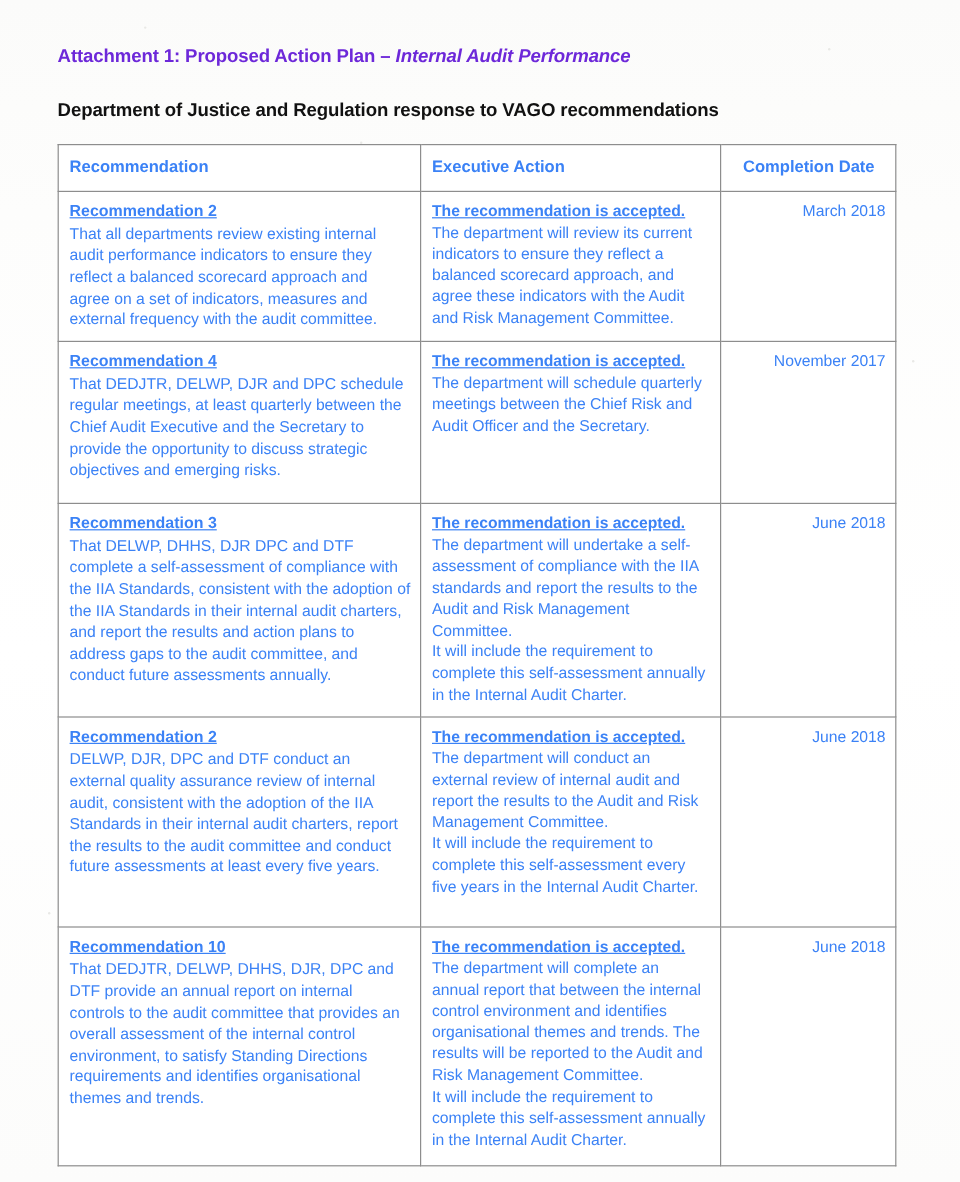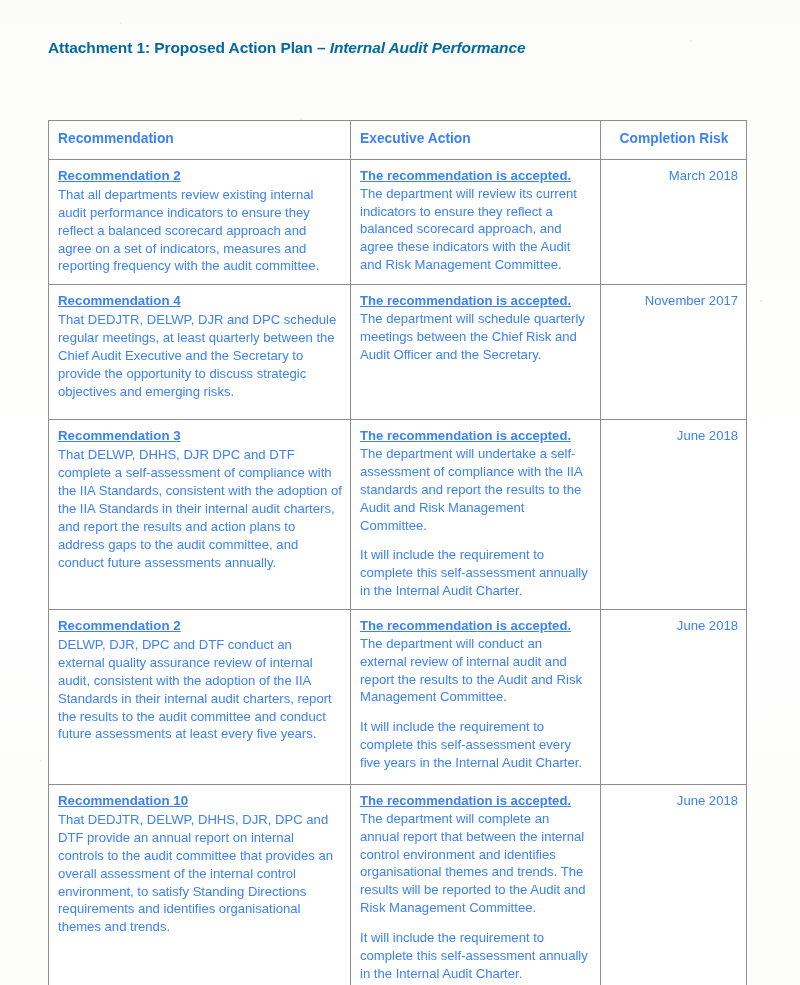--- a/index.html
+++ b/index.html
@@ -35,21 +35,21 @@
   }
   .title-block {
     padding: 38px 0 0 48px;
   }
   h1.doc-title {
     font-size: 15.5px;
     font-weight: bold;
     margin: 0;
     letter-spacing: -0.1px;
     line-height: 1.25;
-    color: #0369a1;
+    color: #6d28d9;
   }
   h1.doc-title .ital {
     font-style: italic;
   }
   h2.doc-subtitle {
     font-size: 15.5px;
     font-weight: bold;
     margin: 26px 0 0 0;
     letter-spacing: -0.1px;
     line-height: 1.25;
@@ -102,21 +102,21 @@
   td.act-cell .act-head {
     font-weight: bold;
     display: block;
     font-size: 13.1px;
     text-decoration: underline;
   }
   td.act-cell .act-para {
     display: block;
   }
   td.act-cell .act-para + .act-para {
-    margin-top: 12px;
+    margin-top: 0;
   }
   td.date-cell {
     text-align: right;
     padding-top: 8px;
   }
   .row-r2 td { height: 100px; margin-top: 40px; }
   .row-r4 td { height: 118px; }
   .row-r5 td { height: 156px; }
   .row-r6 td { height: 158px; }
   .row-r10 td { height: 182px; }
@@ -136,40 +136,41 @@
     <div class="page-speck" style="left: 520px; top: 950px; width: 2px; height: 2px;"></div>
     <div class="page-speck" style="left: 250px; top: 965px; width: 2px; height: 2px;"></div>
     <div class="page-speck" style="left: 660px; top: 905px; width: 2px; height: 2px;"></div>
     <div class="page-speck" style="left: 40px; top: 760px; width: 2px; height: 2px;"></div>
   </div>
 
 <div class="content">
 
   <div class="title-block">
     <h1 class="doc-title"><span>Attachment 1: Proposed Action Plan – </span><span class="ital">Internal Audit Performance</span></h1>
+    <h2 class="doc-subtitle">Department of Justice and Regulation response to VAGO recommendations</h2>
   </div>
 
   <table class="action-plan">
     <colgroup>
       <col class="c-rec">
         <col class="c-act">
         <col class="c-date">
     </colgroup>
     <thead>
       <tr>
         <th>Recommendation</th>
         <th>Executive Action</th>
-        <th class="date-head">Completion Risk</th>
+        <th class="date-head">Completion Date</th>
       </tr>
     </thead>
     <tbody>
       <tr class="row-r2">
         <td class="rec-cell">
           <span class="rec-head">Recommendation 2</span>
-          <span class="rec-body">That all departments review existing internal audit performance indicators to ensure they reflect a balanced scorecard approach and agree on a set of indicators, measures and reporting frequency with the audit committee.</span>
+          <span class="rec-body">That all departments review existing internal audit performance indicators to ensure they reflect a balanced scorecard approach and agree on a set of indicators, measures and external frequency with the audit committee.</span>
         </td>
         <td class="act-cell">
           <span class="act-head">The recommendation is accepted.</span>
           <span class="act-para">The department will review its current indicators to ensure they reflect a balanced scorecard approach, and agree these indicators with the Audit and Risk Management Committee.</span>
         </td>
         <td class="date-cell">March 2018</td>
       </tr>
 
       <tr class="row-r4">
         <td class="rec-cell">

